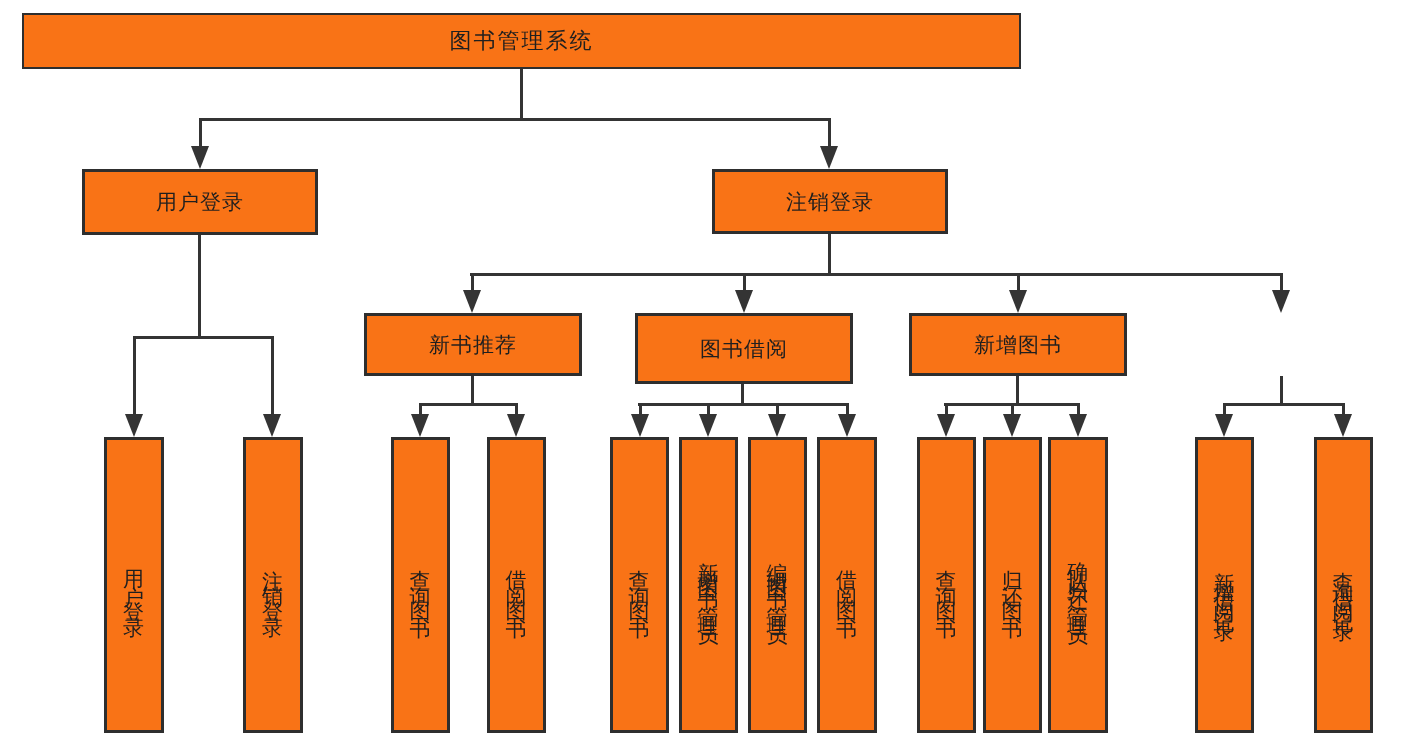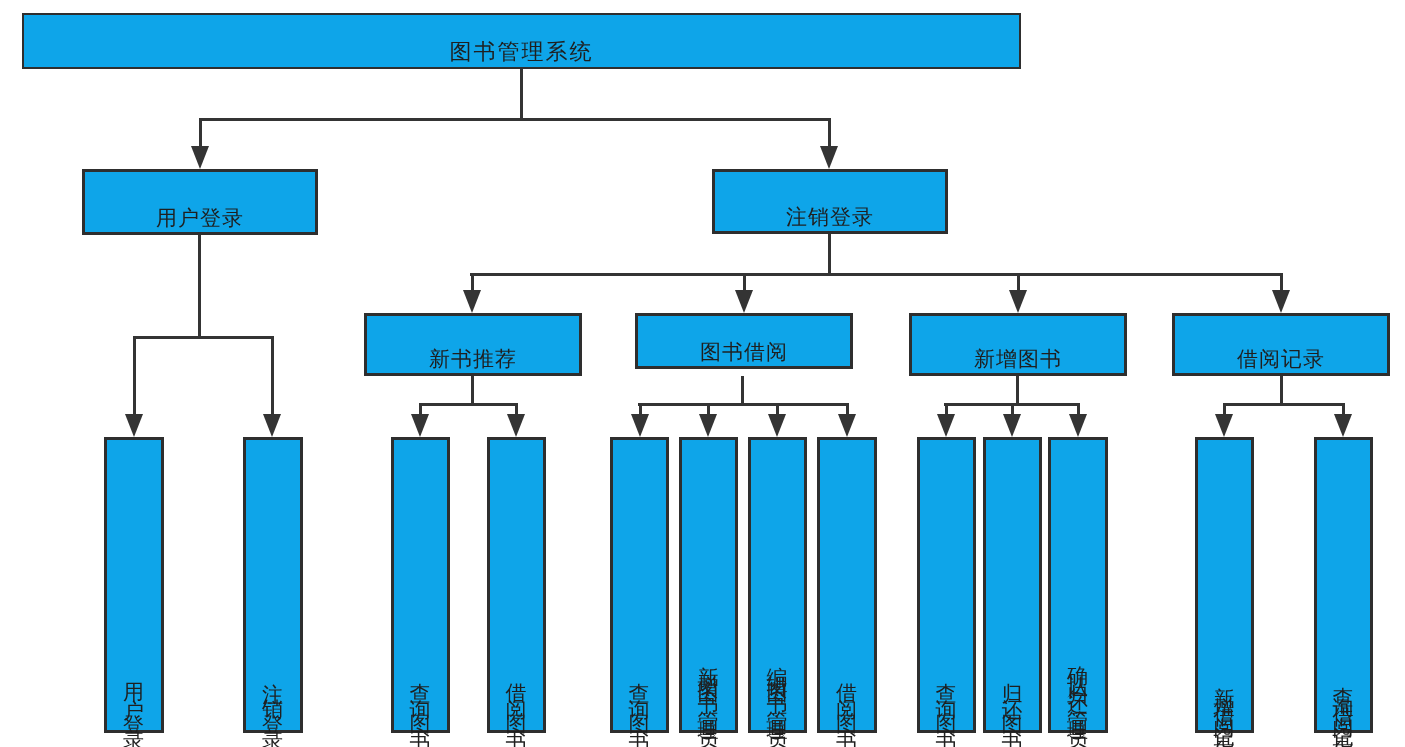--- a/index.html
+++ b/index.html
@@ -12,24 +12,24 @@
     width: 1405px;
     height: 747px;
     background: #ffffff;
     font-family: "Liberation Sans", "DejaVu Sans", sans-serif;
     color: #1f1f1f;
     overflow: hidden;
   }
   .node {
     position: absolute;
     box-sizing: border-box;
-    background: #0ea5e9;
+    background: #f97316;
     border: 3px solid #2e2e2e;
     display: flex;
-    align-items: flex-end;
+    align-items: center;
     justify-content: center;
     z-index: 2;
   }
   .node.root {
     border-width: 2px;
   }
   .hnode span {
     font-size: 21px;
     letter-spacing: 1px;
     white-space: nowrap;
@@ -92,28 +92,25 @@
   <div class="node hnode" style="left:82px;top:169px;width:236px;height:66px">
     <span>用户登录</span>
   </div>
   <div class="node hnode" style="left:712px;top:169px;width:236px;height:65px">
     <span>注销登录</span>
   </div>
 
   <div class="node hnode" style="left:364px;top:313px;width:218px;height:63px">
     <span>新书推荐</span>
   </div>
-  <div class="node hnode" style="left:635px;top:313px;width:218px;height:56px">
+  <div class="node hnode" style="left:635px;top:313px;width:218px;height:71px">
     <span>图书借阅</span>
   </div>
   <div class="node hnode" style="left:909px;top:313px;width:218px;height:63px">
     <span>新增图书</span>
-  </div>
-  <div class="node hnode" style="left:1172px;top:313px;width:218px;height:63px">
-    <span>借阅记录</span>
   </div>
 
   <div class="node vnode ls-wide" style="left:104px;top:437px;width:60px;height:296px">
     <span>用户登录</span>
   </div>
   <div class="node vnode ls-wide" style="left:243px;top:437px;width:60px;height:296px">
     <span>注销登录</span>
   </div>
 
   <div class="node vnode ls-wide" style="left:391px;top:437px;width:59px;height:296px">

